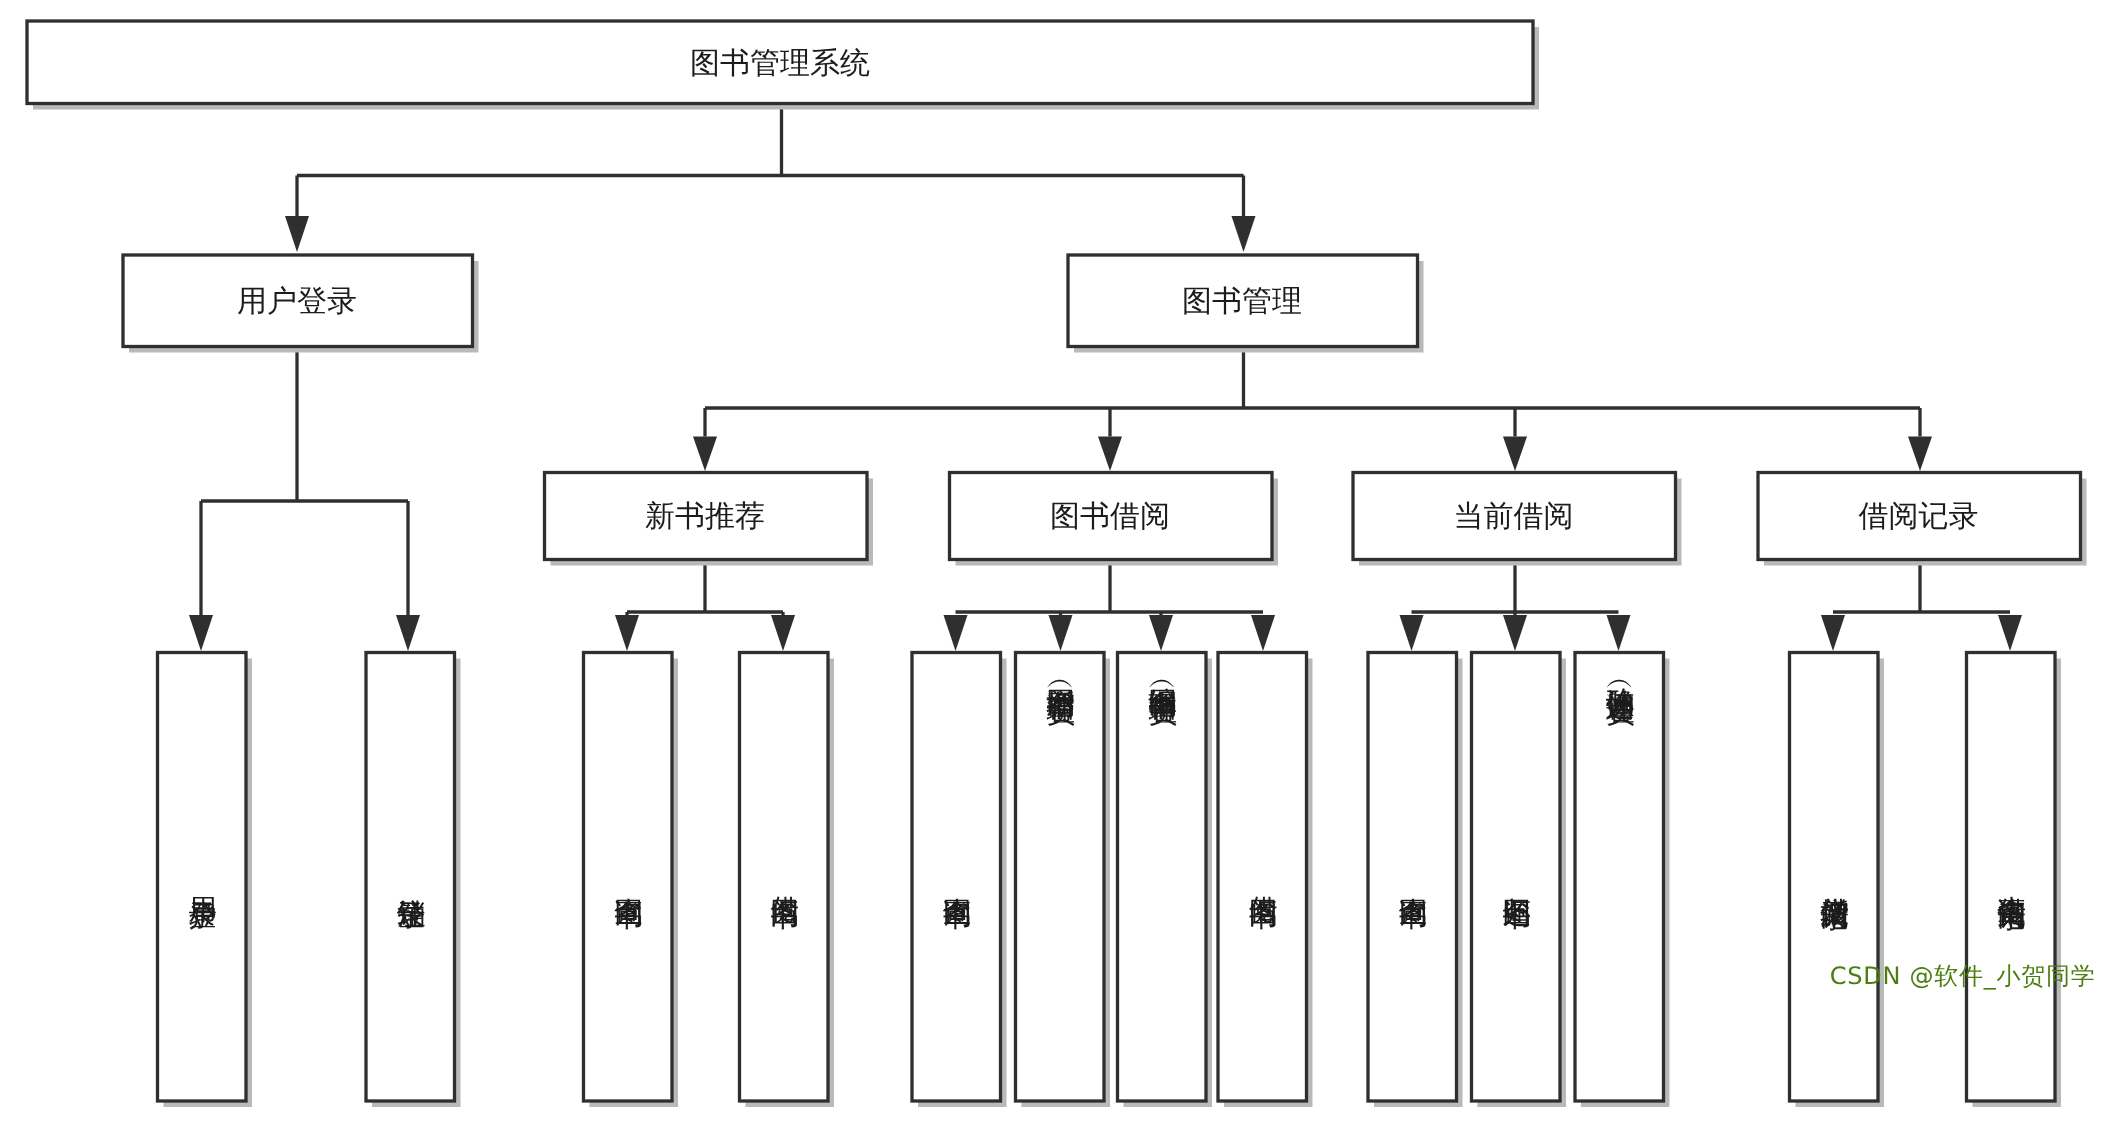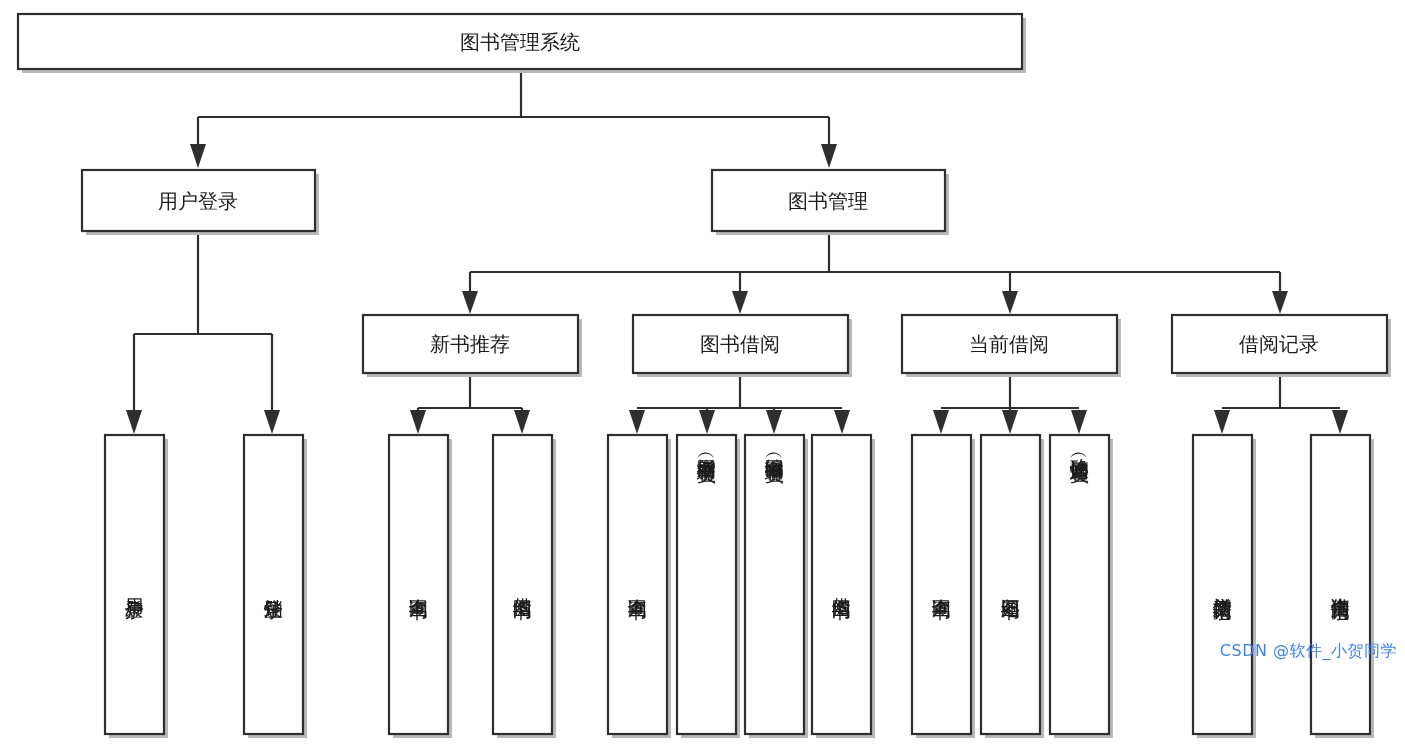--- a/index.html
+++ b/index.html
@@ -67,21 +67,21 @@
     letter-spacing: 1px;
     white-space: nowrap;
     text-align: center;
   }
   .watermark {
     position: absolute;
     right: 8px;
     bottom: 6px;
     font-family: "DejaVu Sans", "Liberation Sans", sans-serif;
     font-size: 16px;
-    color: #3b82f6;
+    color: #4d7c0f;
     letter-spacing: 0.5px;
     white-space: nowrap;
   }
 </style>
 </head>
 <body>
 
 <div id="diagram-root">
 
   <svg id="tree-svg" viewBox="0 0 1405 747">

